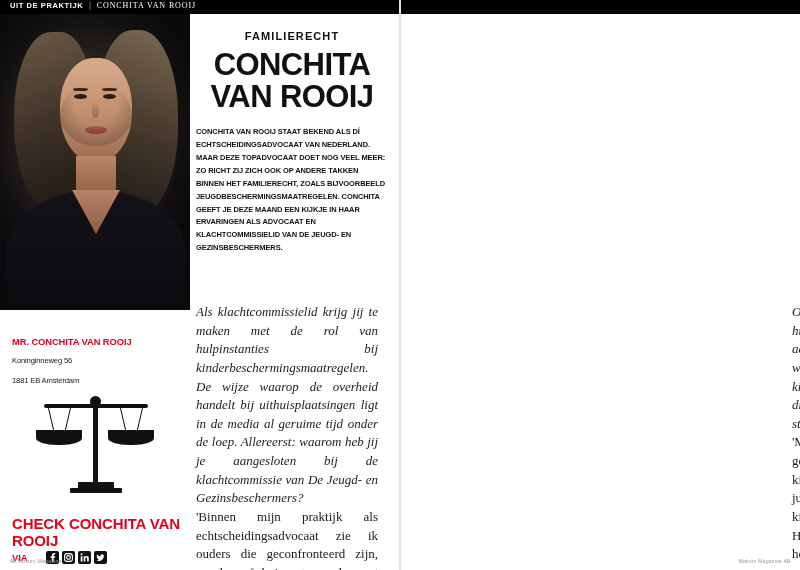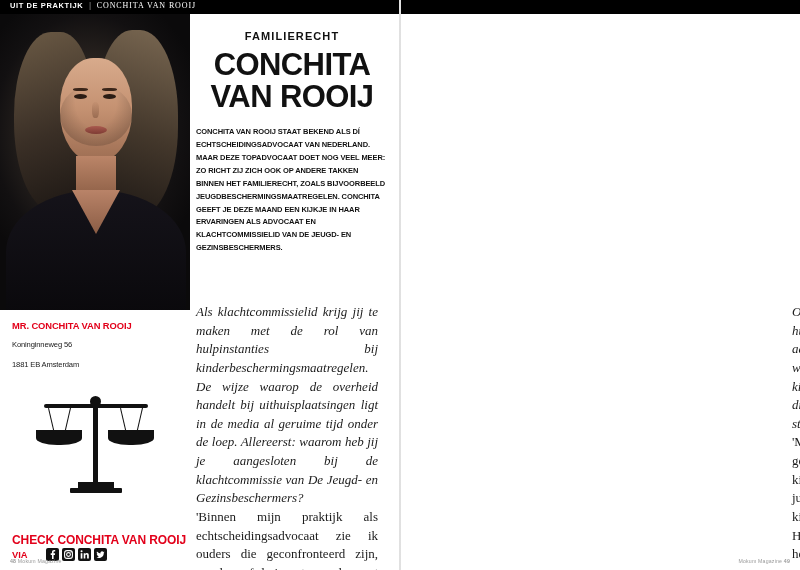--- a/index.html
+++ b/index.html
@@ -55,21 +55,21 @@
     background:linear-gradient(180deg,#a95a4e,#7e3b34); }
   .ph-neck { position:absolute; left:76px; top:142px; width:40px; height:42px;
     background:linear-gradient(180deg,#bb8568,#8d5f46); }
   .ph-shoulder { position:absolute; left:6px; top:176px; width:180px; height:124px; border-radius:52% 52% 0 0;
     background:linear-gradient(180deg,#15131a,#0a090c); }
   .ph-vtop { position:absolute; left:72px; top:176px; width:48px; height:44px;
     background:linear-gradient(180deg,#b98368,#8b5d45);
     clip-path:polygon(0 0,100% 0,50% 100%); }
 
   
-  .contact { position:absolute; left:12px; top:320px; width:180px; }
+  .contact { position:absolute; left:12px; top:336px; width:180px; }
   .contact-name { font-family:"Liberation Sans", sans-serif; font-weight:bold; font-size:9.4px;
                   letter-spacing:-.1px; color:#e2001a; margin-bottom:4px; }
   .contact-line { font-family:"Liberation Sans", sans-serif; font-size:7.6px; color:#1a1a1a;
                   line-height:1.52; letter-spacing:-.15px;margin-top:8px; }
 
   
   .scales { position:absolute; left:26px; top:378px; width:140px; height:128px; }
   .sc-base { position:absolute; left:44px; top:110px; width:52px; height:5px; background:#111; border-radius:1px; }
   .sc-base2 { position:absolute; left:52px; top:104px; width:36px; height:7px; background:#111; }
   .sc-post { position:absolute; left:67px; top:26px; width:5px; height:80px; background:#111; }
@@ -83,22 +83,22 @@
              border-radius:0 0 46% 46%; background:#111; }
   .sc-strR1 { position:absolute; left:94px; top:30px; width:1.4px; height:24px; background:#111;
               transform:rotate(-13deg); transform-origin:top; }
   .sc-strR2 { position:absolute; left:116px; top:30px; width:1.4px; height:24px; background:#111;
               transform:rotate(13deg); transform-origin:top; }
   .sc-panR { position:absolute; left:82px; top:52px; width:46px; height:15px;
              border-radius:0 0 46% 46%; background:#111; }
 
   
   .social { position:absolute; left:12px; top:516px; width:200px; }
-  .social-head { font-family:"Liberation Sans", sans-serif; font-weight:bold; font-size:12px;
-                 color:#e2001a; letter-spacing:-.1px; line-height:1.12;margin-top:18px; }
+  .social-head { font-family:"Liberation Sans", sans-serif; font-weight:bold; font-size:15px;
+                 color:#e2001a; letter-spacing:-.1px; line-height:1.12; }
   .social-row { display:flex; align-items:center; gap:3px; margin-top:1px; }
   .social-via { font-family:"Liberation Sans", sans-serif; font-weight:bold; font-size:9.4px;
                 color:#e2001a; margin-right:15px; }
   .sicon { width:13px; height:13px; background:#111; border-radius:2px; display:flex;
            align-items:center; justify-content:center; }
   .sicon svg { display:block; }
 
   
   .headcol { position:absolute; left:196px; top:30px; width:192px; }
   .kicker { font-family:"Liberation Sans", sans-serif; font-weight:bold; font-size:11px;

